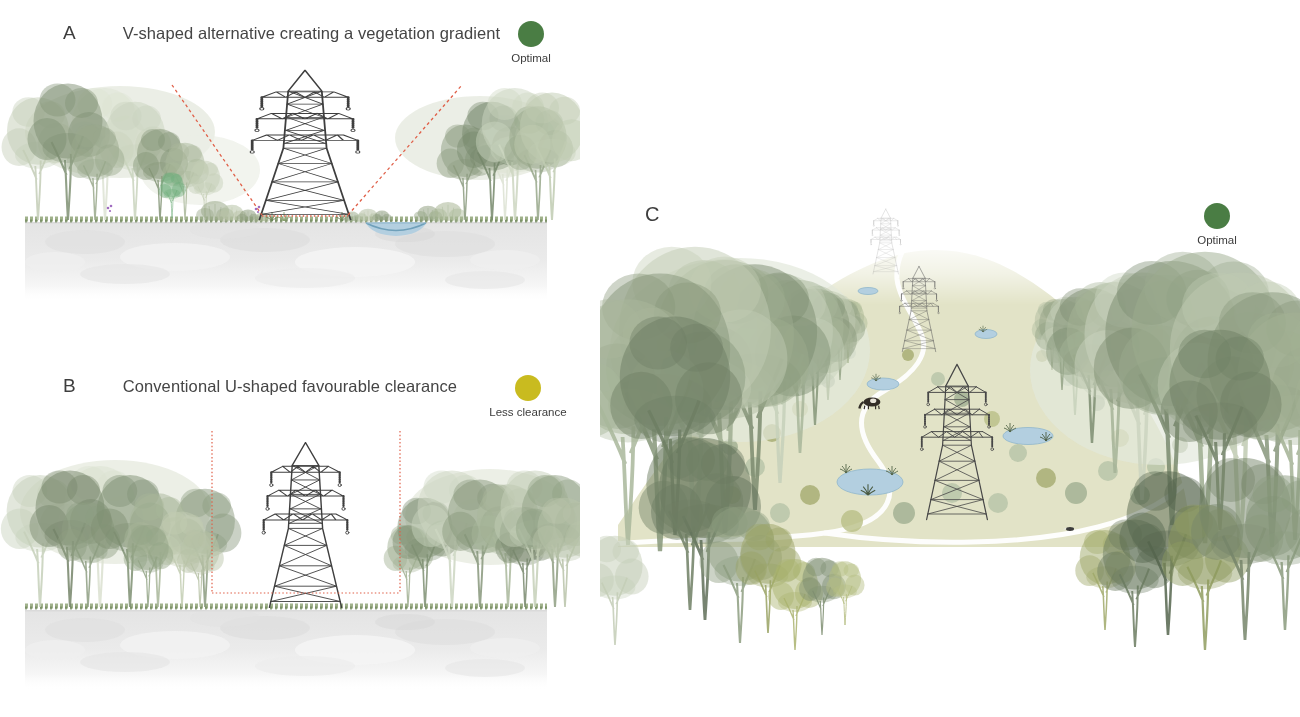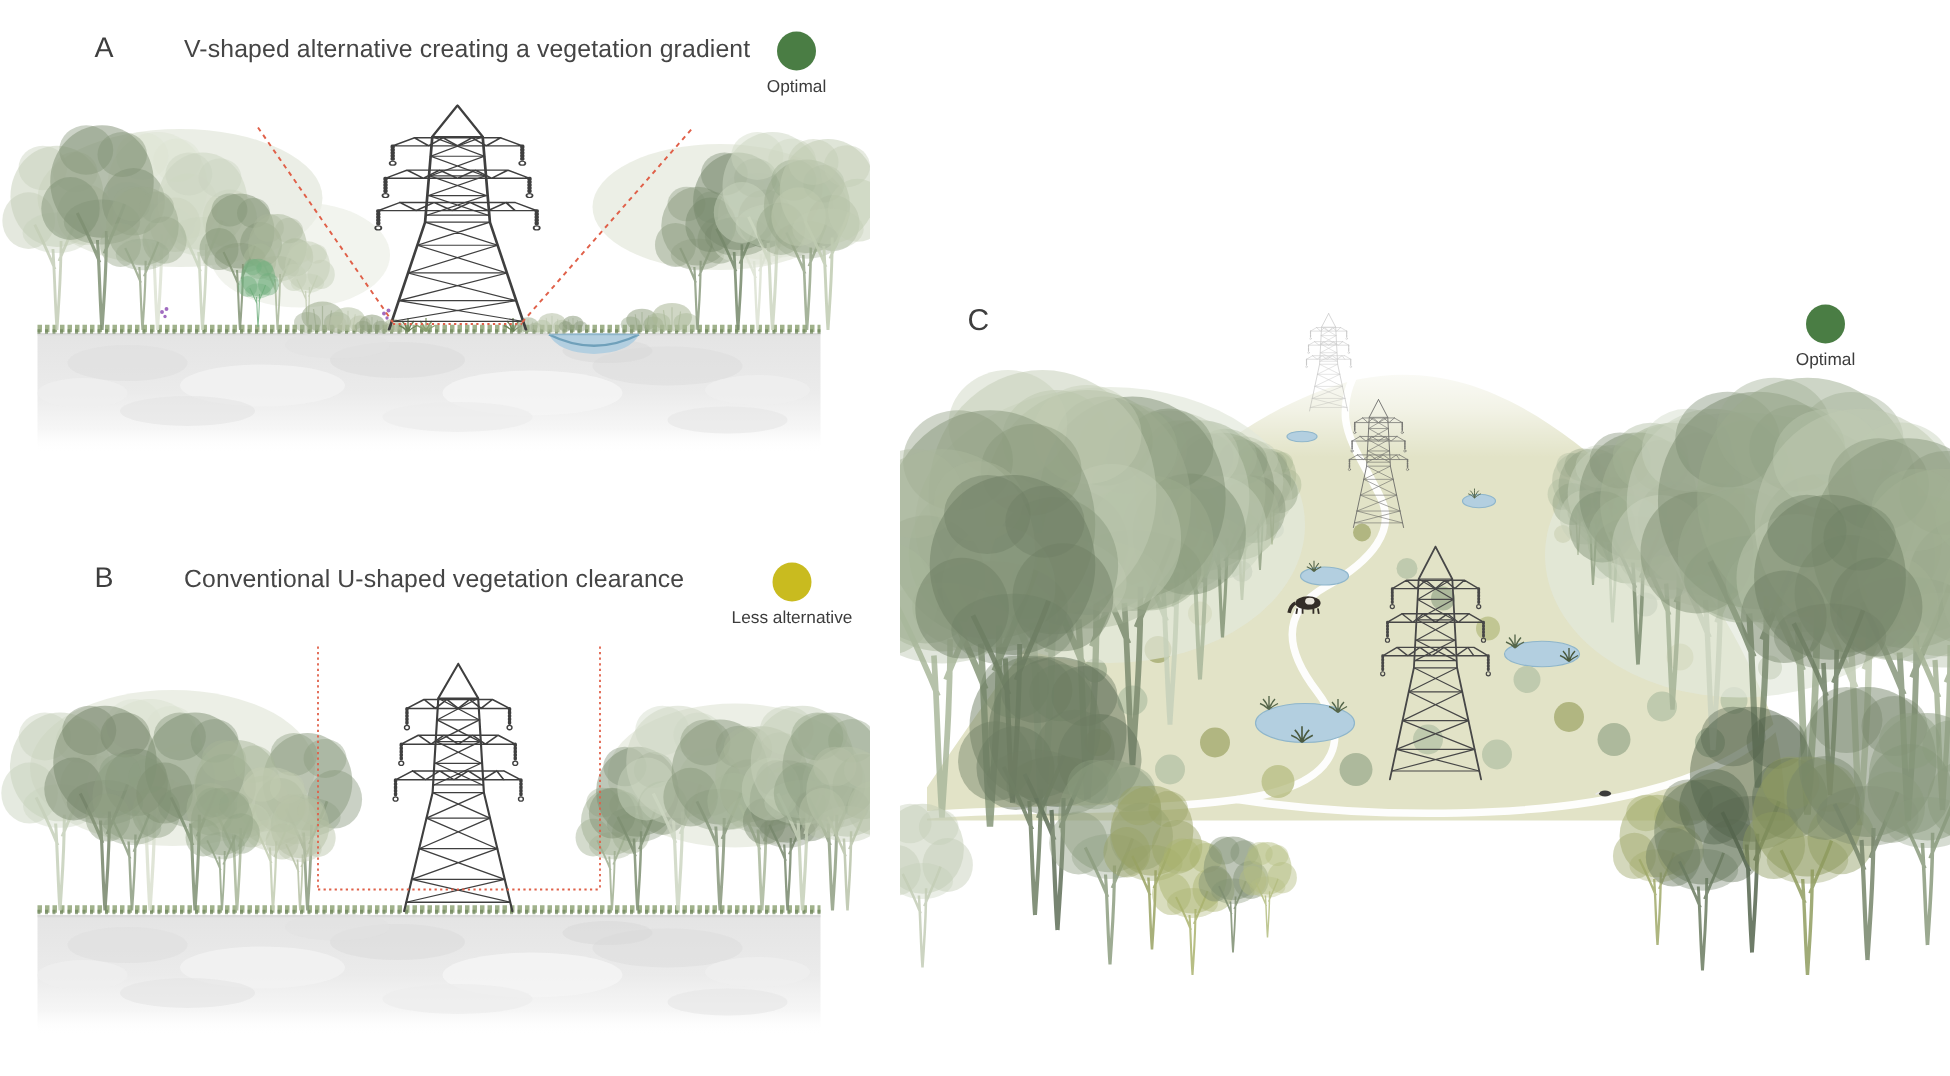--- a/index.html
+++ b/index.html
@@ -184,27 +184,27 @@
 
   <g fill="none" stroke-width="1.3" stroke="#e06049">
     <path d="M172,25 L262,155" stroke-dasharray="3 3"></path>
     <path d="M348,155 L462,25" stroke-dasharray="3 3"></path>
     <path d="M262,156 H348" stroke-dasharray="1.5 2.2"></path>
   </g>
 </svg>
 
 <div class="hdr" style="left:63px;top:375px;">
   <span class="letter">B</span>
-  <span class="ptitle">Conventional U-shaped vegetation clearance</span>
+  <span class="ptitle">Conventional U-shaped favourable clearance</span>
 </div>
 <div class="legend" style="left:486px;top:374px;">
   <svg width="28" height="28" viewBox="0 0 28 28">
     <circle cx="14" cy="14" r="13" fill="#c9bb1f"></circle>
   </svg>
-  <span class="legend-label">Less alternative</span>
+  <span class="legend-label">Less clearance</span>
 </div>
 
 <svg class="illus" style="left:0;top:417px;" width="580" height="300" viewBox="0 0 580 300">
 
   <g>
     <use href="#soiltex" transform="translate(25,193)"></use>
   </g>
 
   <g fill="#e7ebe0" opacity="0.8">
     <ellipse cx="115" cy="95" rx="95" ry="52"></ellipse>

